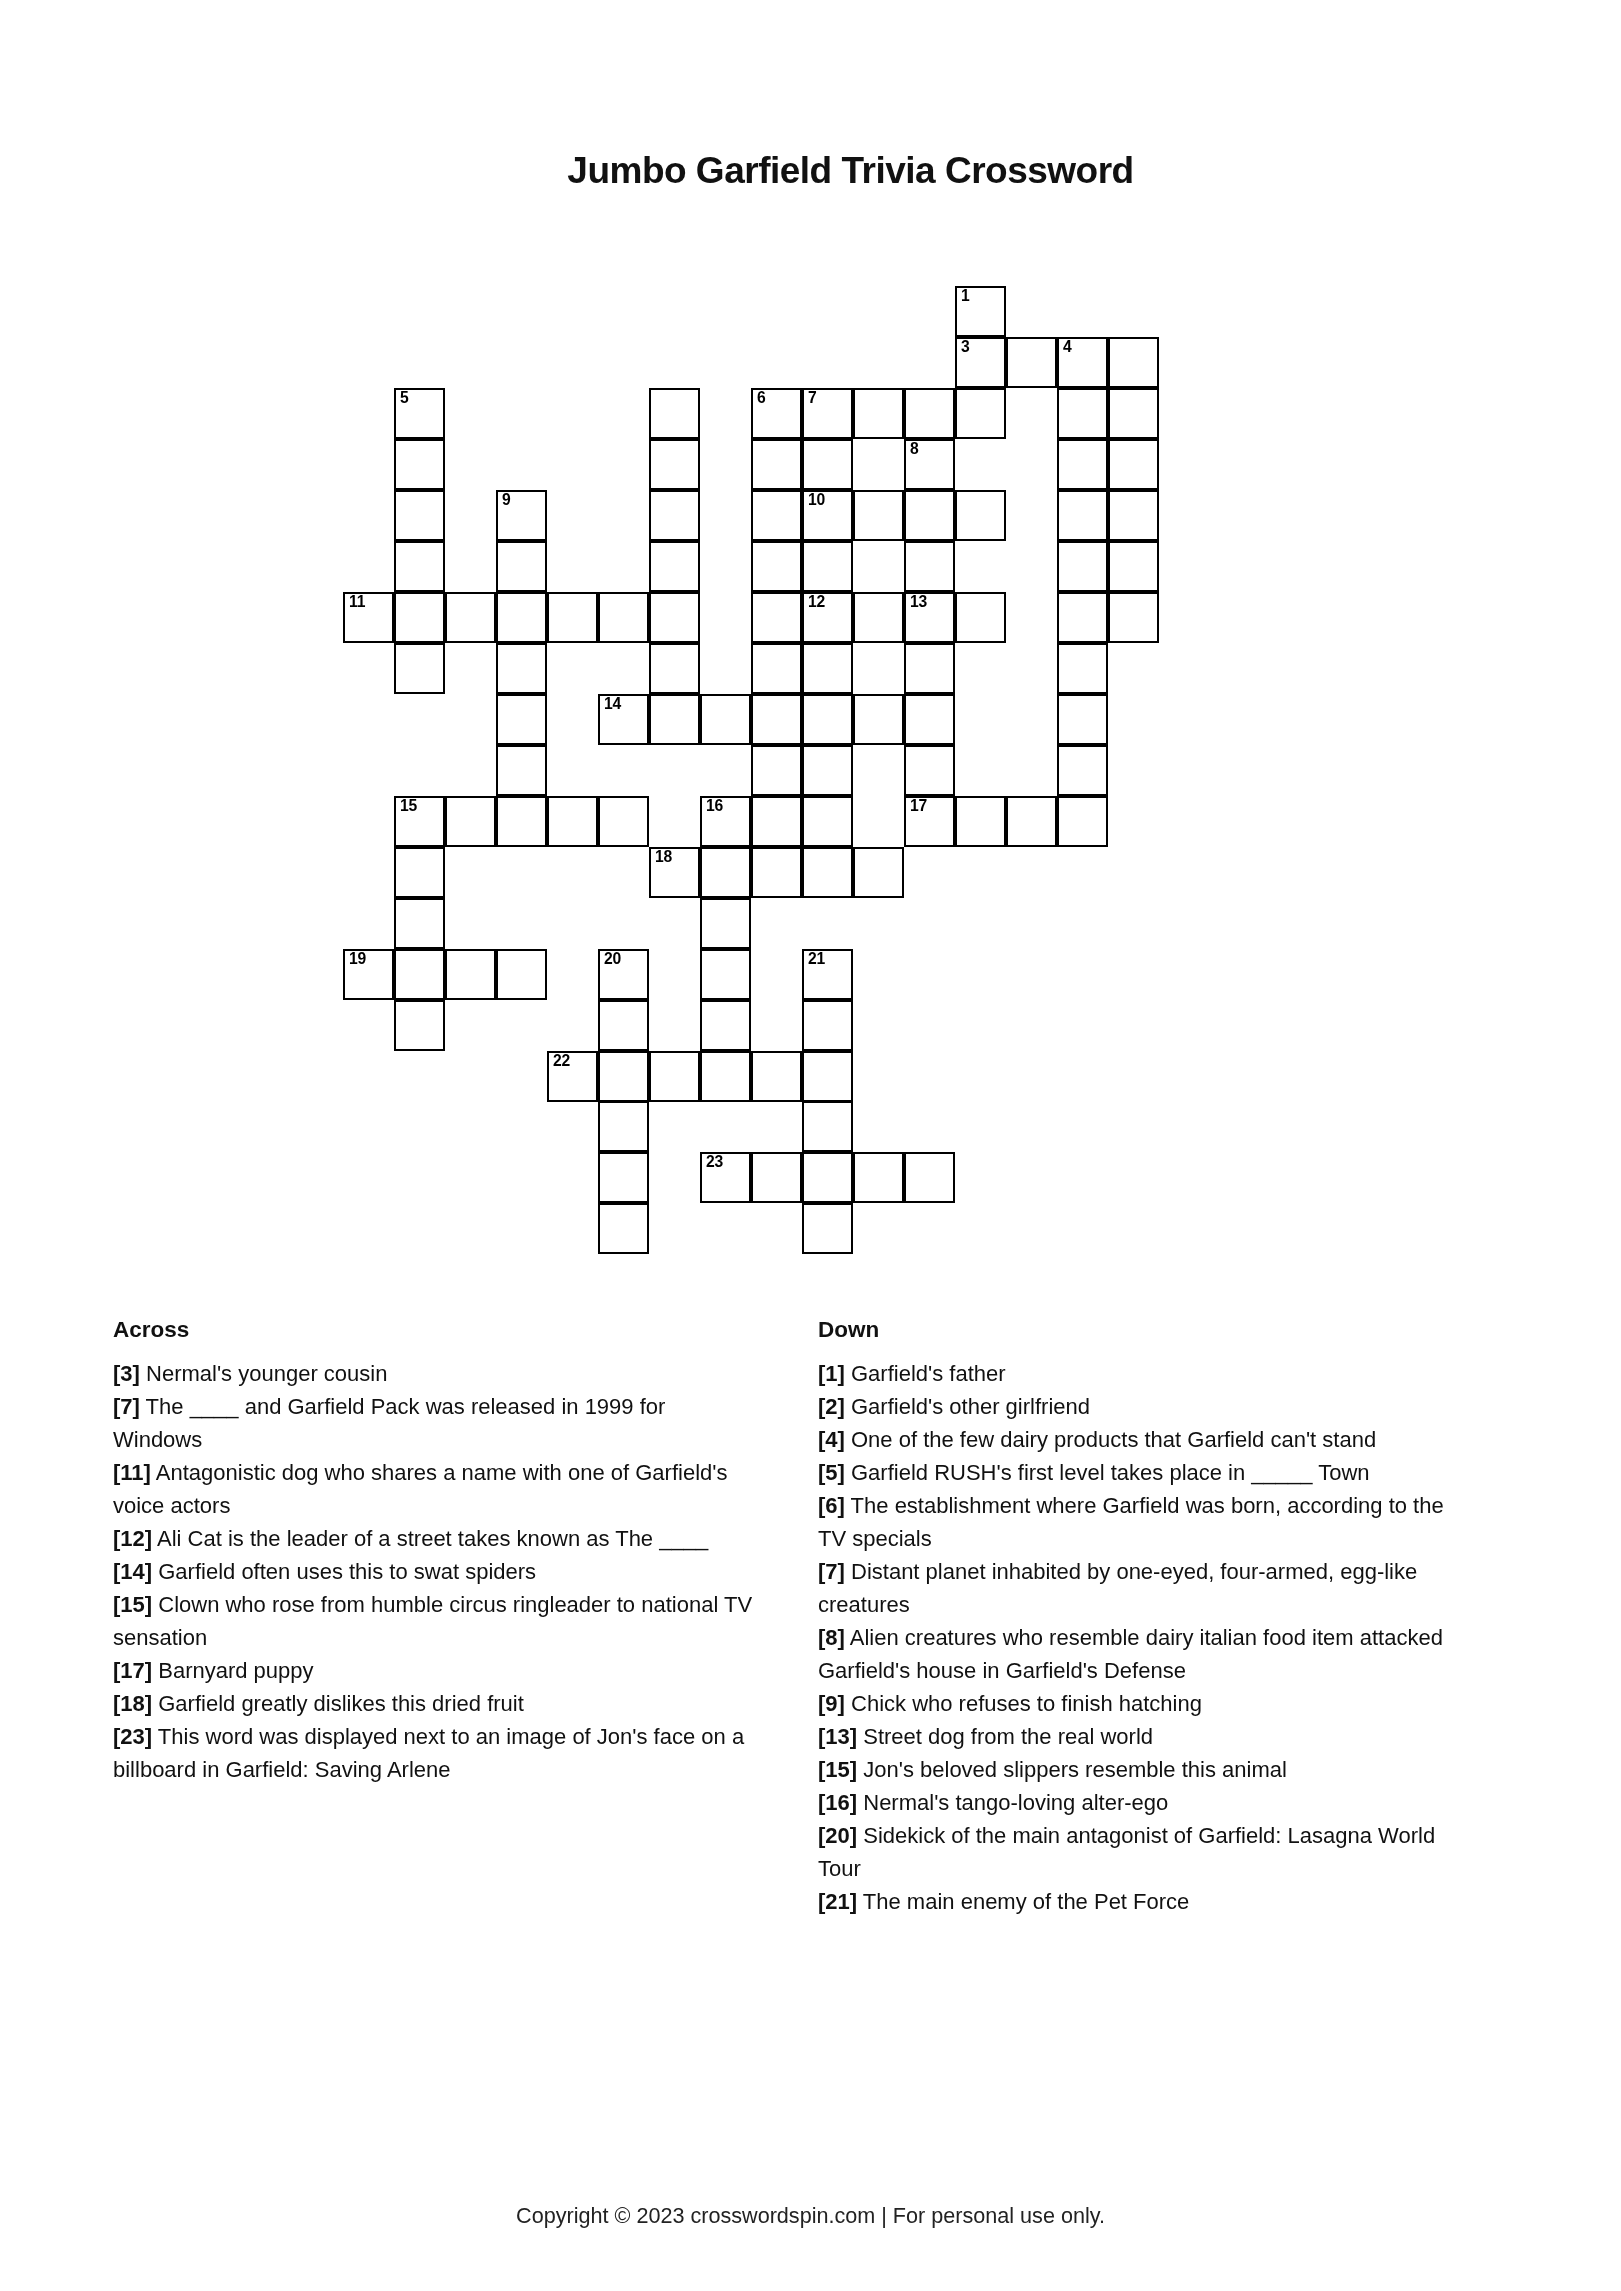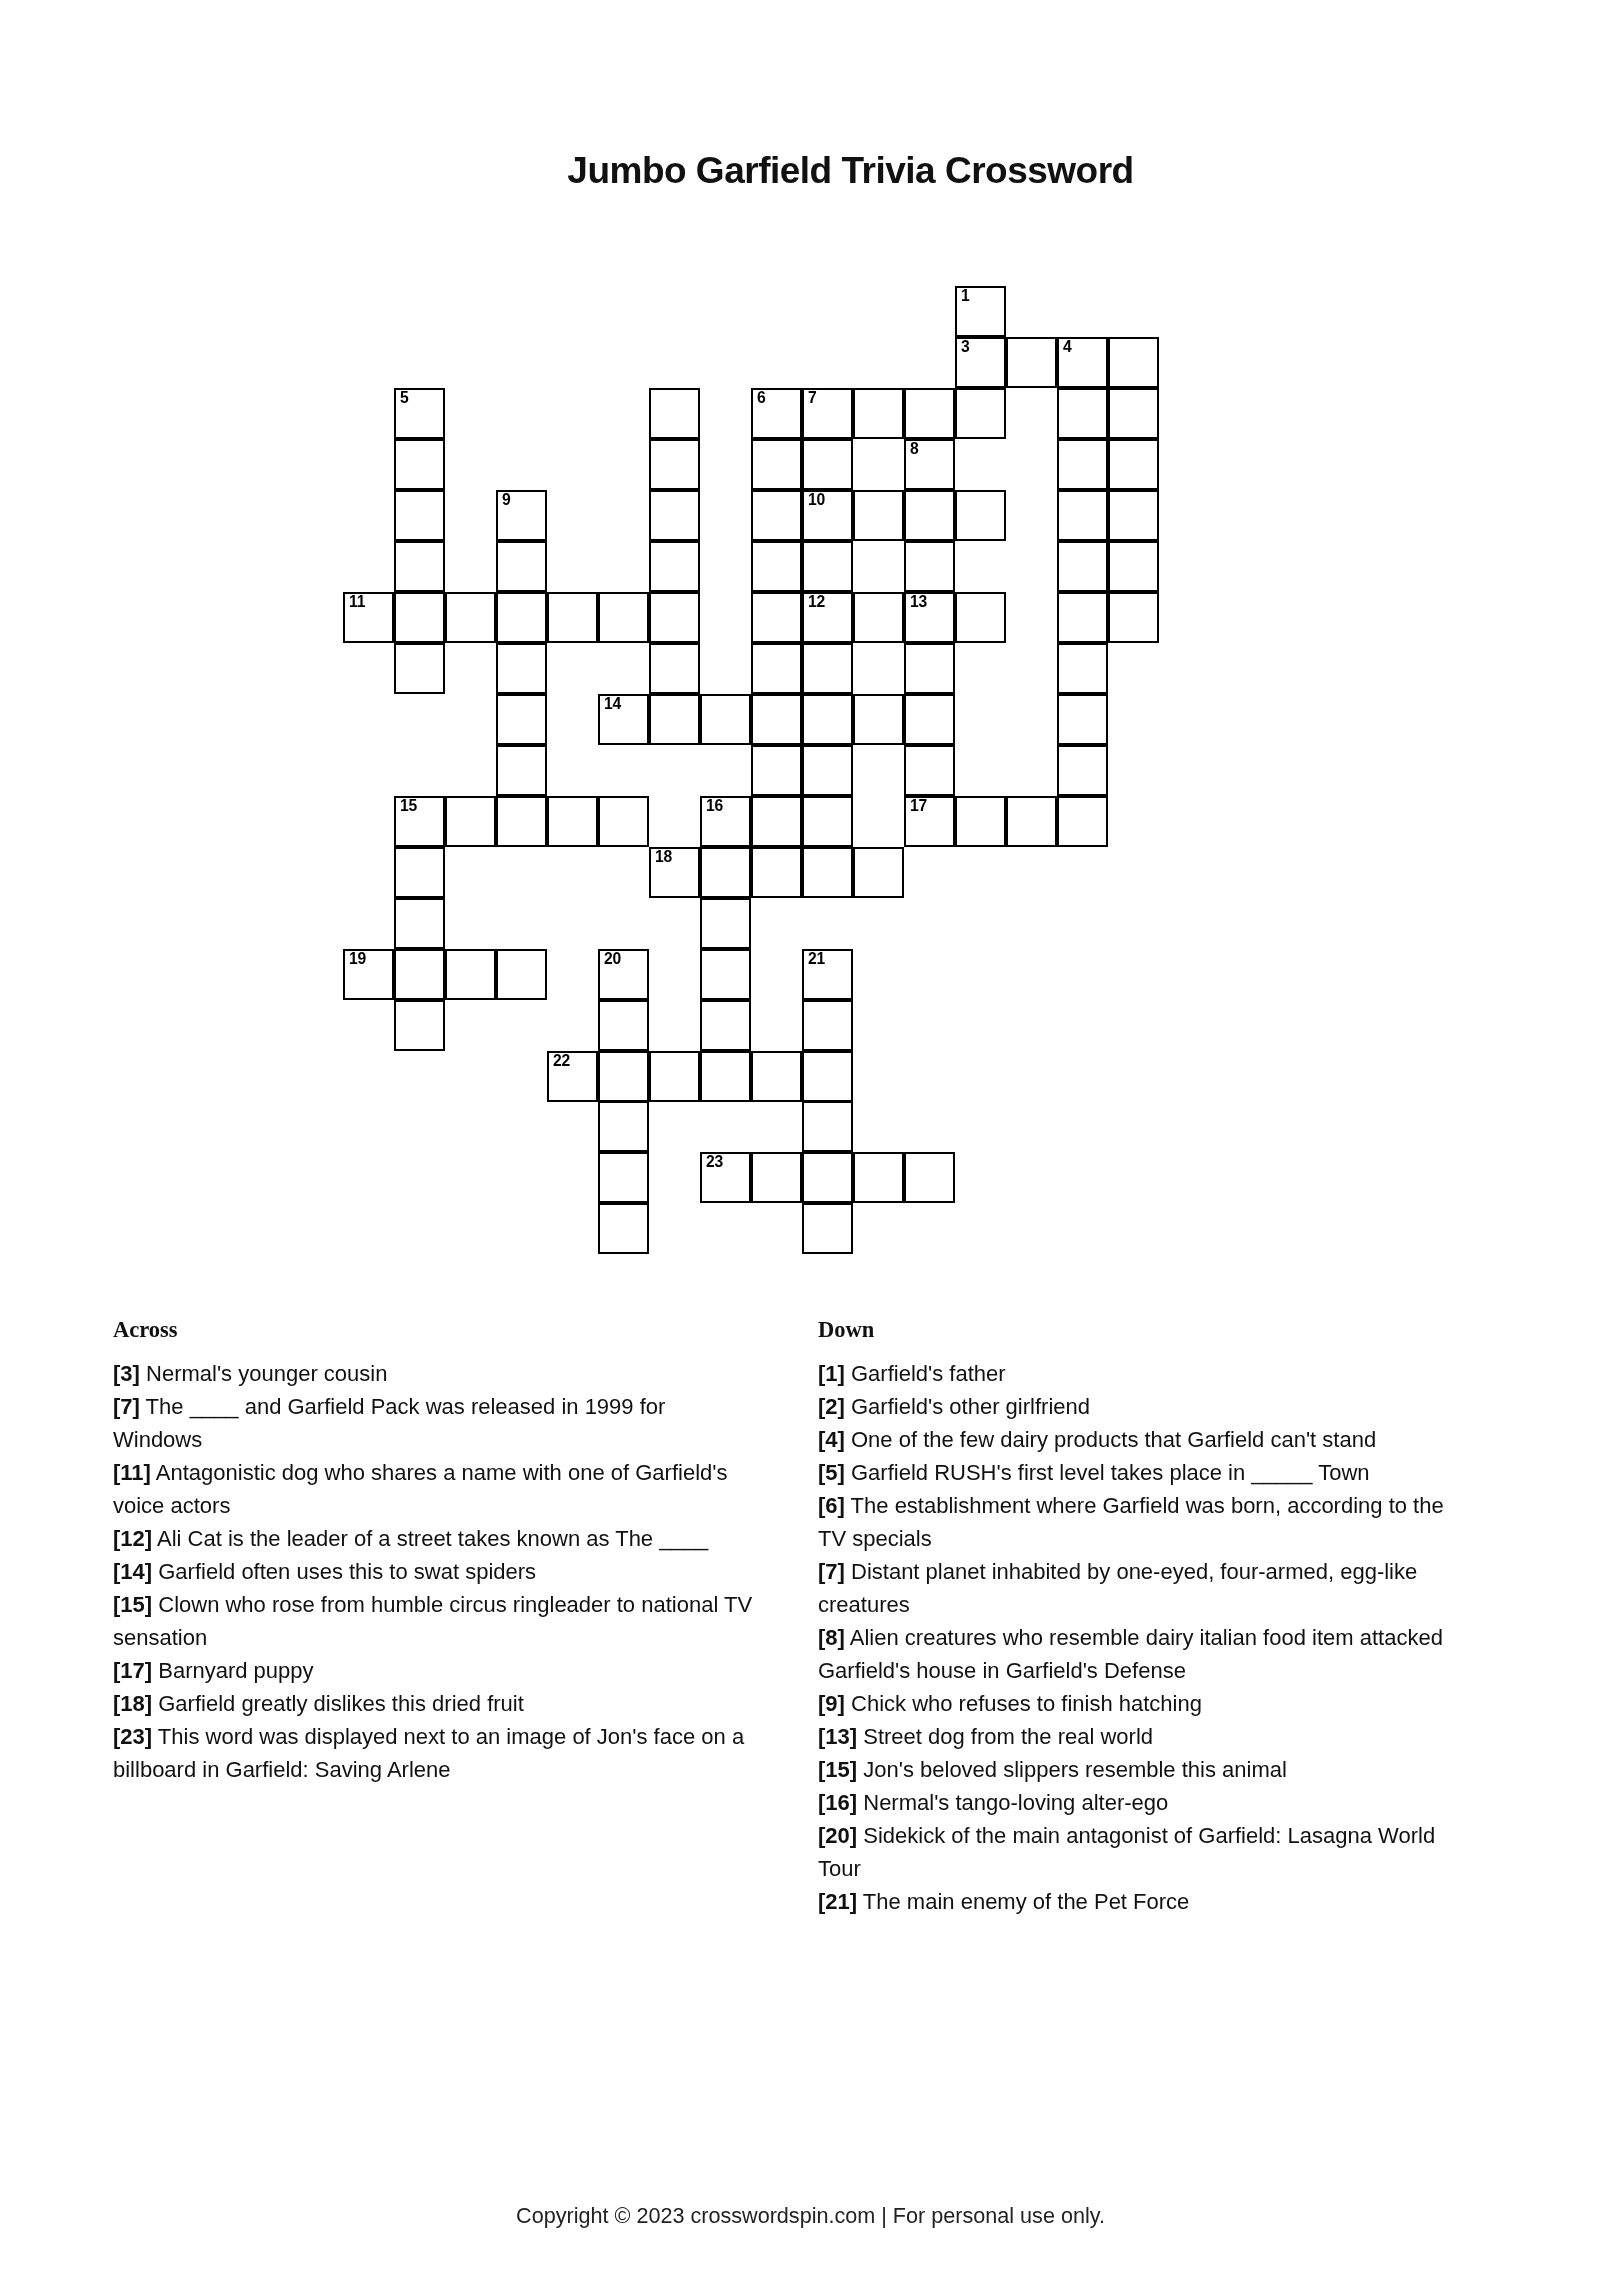--- a/index.html
+++ b/index.html
@@ -56,21 +56,20 @@
     line-height:33px;
     color:#111;
   }
   #across-col { left:113px; }
   #down-col   { left:818px; }
   .clue-heading {
     font-size:22.5px;
     font-weight:bold;
     margin:0 0 10.8px 0;
     color:#111;
-    font-family:Liberation Serif, serif;
   }
   .clue {
     margin:0;
     text-indent:0;
   }
   .clue b { font-weight:bold; }
   
   #footer {
     position:absolute;
     left:0; top:2203px; width:1621px;

